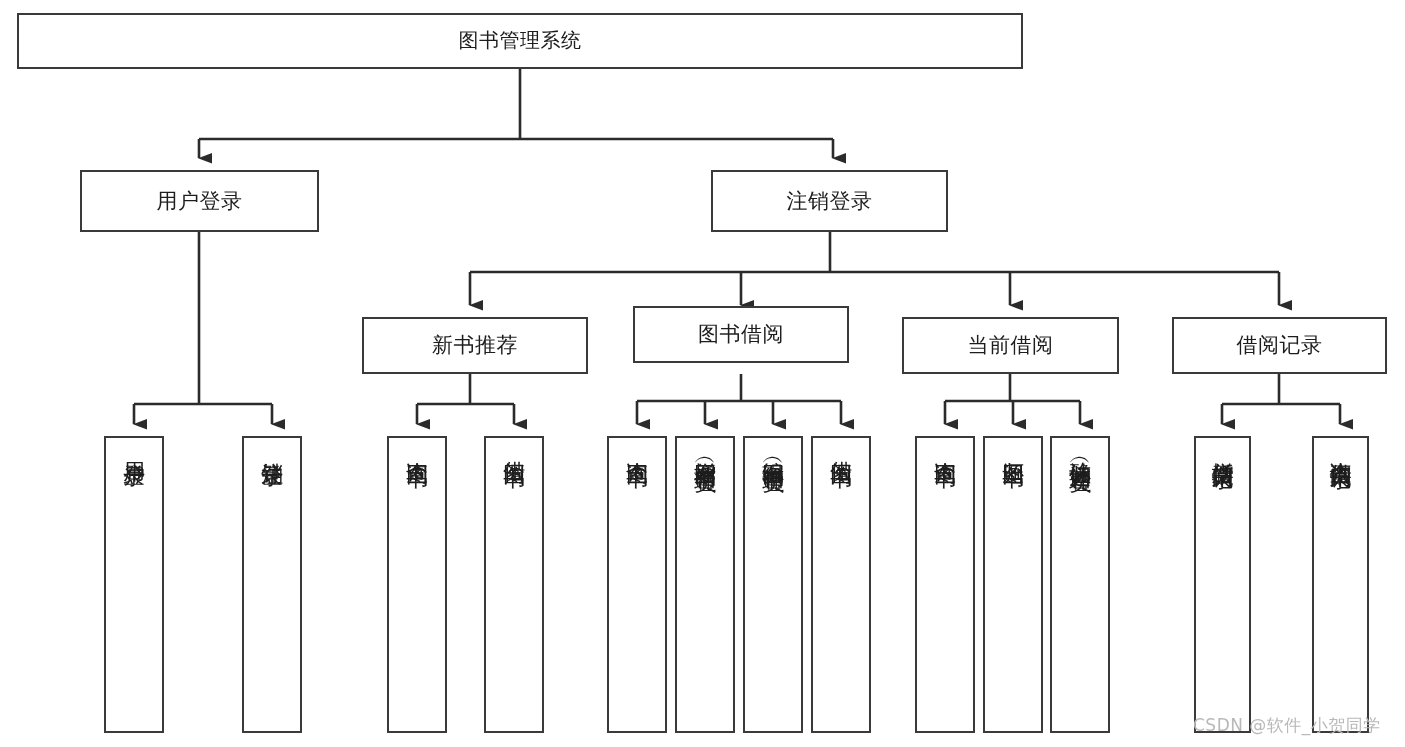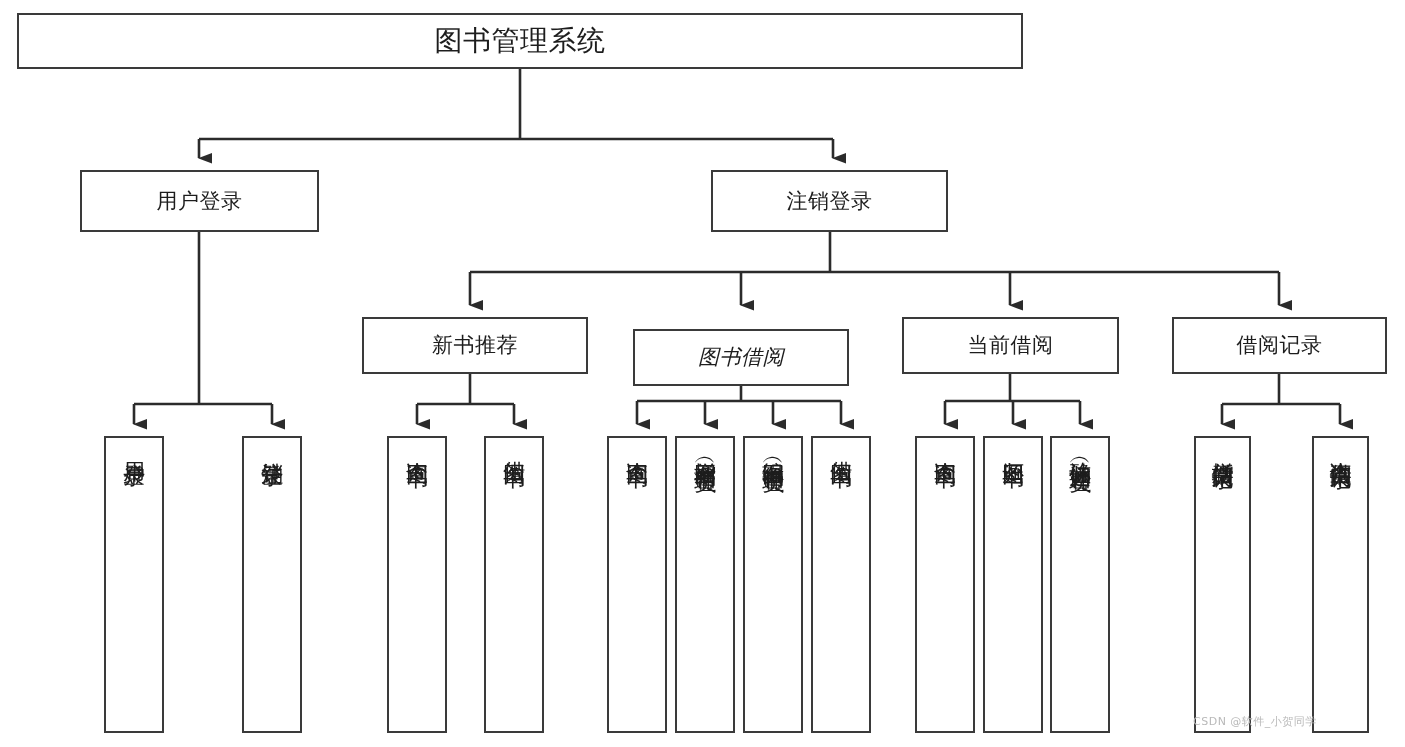--- a/index.html
+++ b/index.html
@@ -41,40 +41,40 @@
     display: block;
     text-align: center;
     line-height: 1.18;
     letter-spacing: 0.5px;
     white-space: nowrap;
   }
   .node.horizontal .node-label {
     font-size: 21px;
   }
   .node.root .node-label {
-    font-size: 28px;
+    font-size: 20px;
   }
   .node.vertical {
     align-items: flex-start;
     justify-content: center;
     padding-top: 4px;
   }
   .node.vertical .node-label {
     writing-mode: vertical-rl;
     text-orientation: upright;
     font-size: 22px;
     line-height: 1.02;
     letter-spacing: 1.5px;
     margin-top: 2px;
   }
   .watermark {
     position: absolute;
     left: 1193px;
     top: 714px;
-    font-size: 11px;
+    font-size: 17px;
     color: #b9b9b9;
     letter-spacing: 0.5px;
     white-space: nowrap;
     pointer-events: none;
   }
 </style>
 </head>
 <body>
 
 <div id="diagram-root">
@@ -136,21 +136,21 @@
   <div class="node horizontal" style="left:80px; top:170px; width:239px; height:62px;">
     <span class="node-label">用户登录</span>
   </div>
   <div class="node horizontal" style="left:711px; top:170px; width:237px; height:62px;">
     <span class="node-label">注销登录</span>
   </div>
 
   <div class="node horizontal" style="left:362px; top:317px; width:226px; height:57px;">
     <span class="node-label">新书推荐</span>
   </div>
-  <div class="node horizontal" style="left:633px; top:329px; width:216px; height:57px;font-style:italic;">
+  <div class="node horizontal" style="left:633px; top:306px; width:216px; height:57px;">
     <span class="node-label">图书借阅</span>
   </div>
   <div class="node horizontal" style="left:1172px; top:317px; width:215px; height:57px;">
     <span class="node-label">借阅记录</span>
   </div>
   <div class="node horizontal" style="left:902px; top:317px; width:217px; height:57px;">
     <span class="node-label">当前借阅</span>
   </div>
 
   <div class="node vertical" style="left:104px; top:436px; width:60px; height:297px;">

